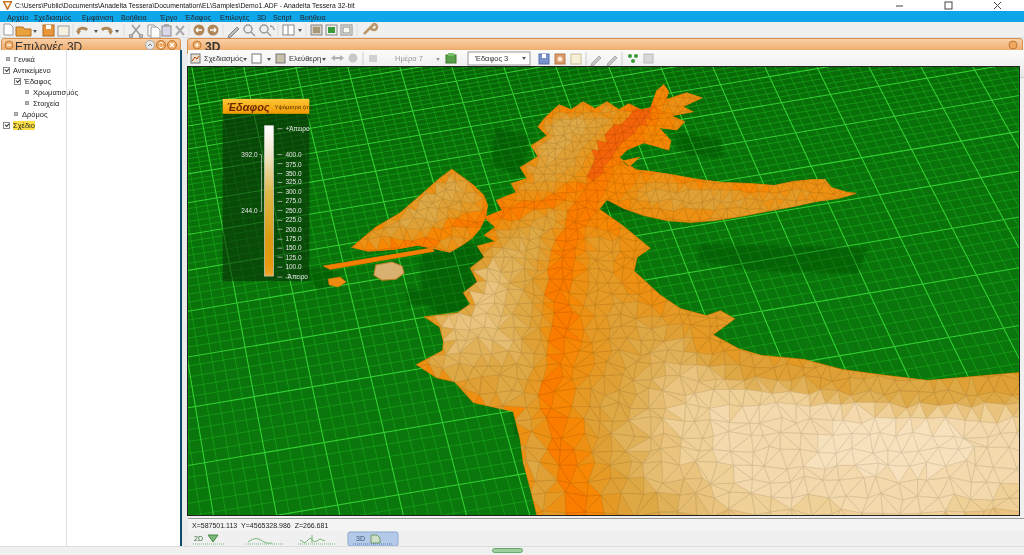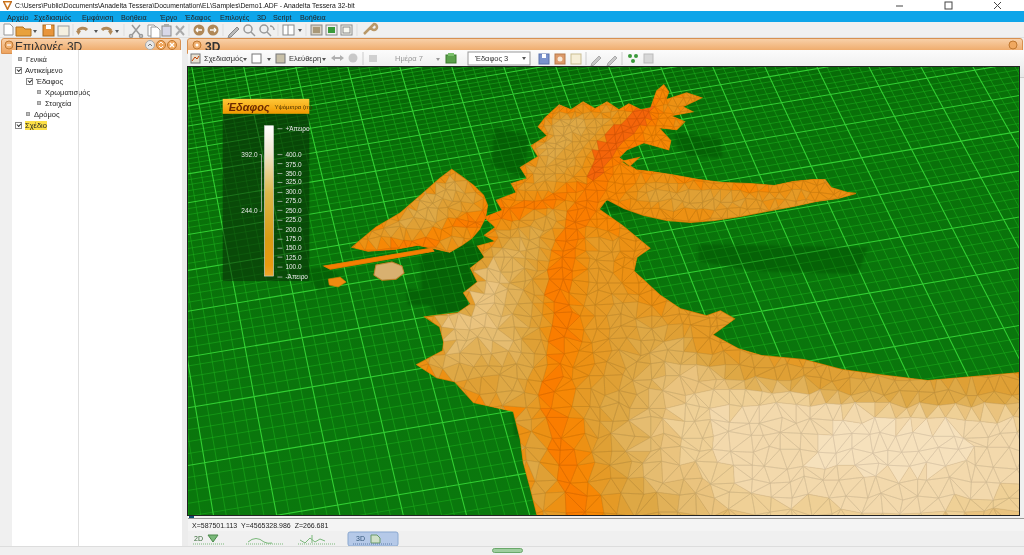--- a/index.html
+++ b/index.html
@@ -1,21 +1,21 @@
 <!DOCTYPE html>
 <html><head><meta charset="utf-8"><style>
 *{margin:0;padding:0;box-sizing:border-box}
 body{font-family:"Liberation Sans",sans-serif;width:1024px;height:555px;overflow:hidden;background:#f0f0f0}
 .titlebar{position:absolute;left:0;top:0;width:1024px;height:11px;background:#fff;font-size:6.8px;color:#111}
 .titlebar .txt{position:absolute;left:15px;top:2px;white-space:nowrap}
 .menubar{position:absolute;left:0;top:11px;width:1024px;height:11px;background:#0ea5e9;font-size:7.2px;color:#222}
 .menubar span{position:absolute;top:2px}
 .toolbar{position:absolute;left:0;top:22px;width:1024px;height:16px;background:#f0f0f0;border-bottom:1px solid #e0e0e0}
 .phdr{position:absolute;height:16px;background:linear-gradient(#f8d0a8,#eda35e);border:1px solid #d89050;border-radius:3px 3px 0 0;font-size:12px;color:#333}
-.leftpanel{position:absolute;left:12px;top:50px;width:182px;height:496px;background:#fff;border-right:5px solid #0c4a6e}
+.leftpanel{position:absolute;left:0;top:50px;width:182px;height:496px;background:#fff;border-right:2px solid #0c4a6e}
 .tree{font-size:7.5px;color:#222}
 .tree div{position:absolute;white-space:nowrap}
 .cb{display:inline-block;width:7px;height:7px;border:1px solid #888;background:#fff;vertical-align:-1px;margin-right:3px;position:relative}
 .cb:after{content:"";position:absolute;left:1px;top:0px;width:3px;height:2px;border-left:1px solid #333;border-bottom:1px solid #333;transform:rotate(-45deg)}
 .blt{display:inline-block;width:4px;height:4px;background:#bbb;border:1px solid #999;vertical-align:1px;margin-right:4px}
 .splitter{position:absolute;left:182px;top:38px;width:6px;height:508px;background:#ececec}
 .rtb{position:absolute;left:188px;top:50px;width:836px;height:28px;background:linear-gradient(#fcfcfc,#e8e8e8);border-bottom:1px solid #ccc;font-size:7.5px;color:#333}
 .rtb span{position:absolute;top:4px}
 .statusbar{position:absolute;left:188px;top:518px;width:836px;height:13px;background:#f4f4f4;font-size:7px;color:#222;border-top:1px solid #999}
 .tabs{position:absolute;left:188px;top:531px;width:836px;height:15px;background:#f0f0f0}

